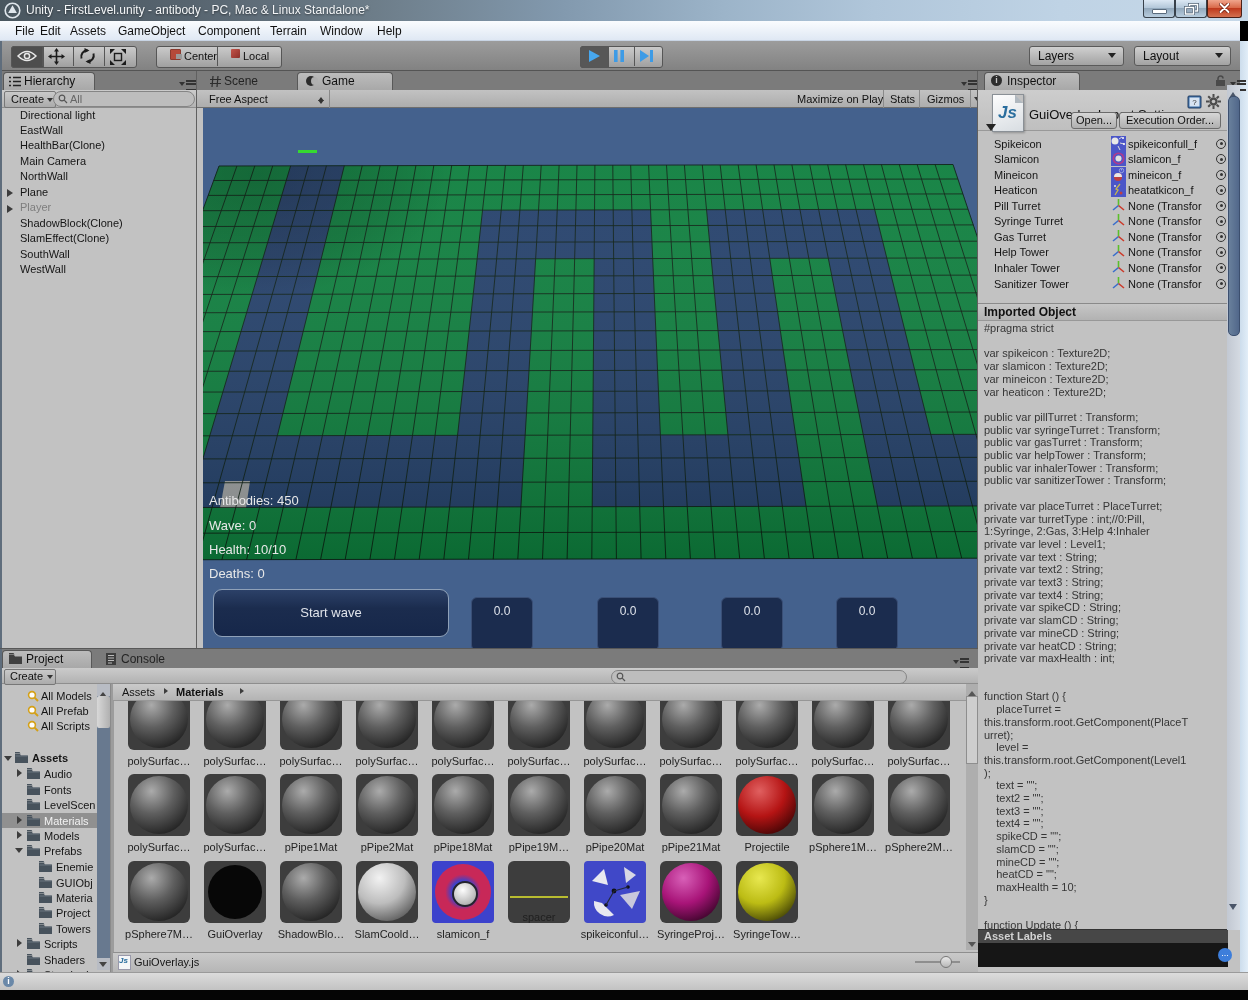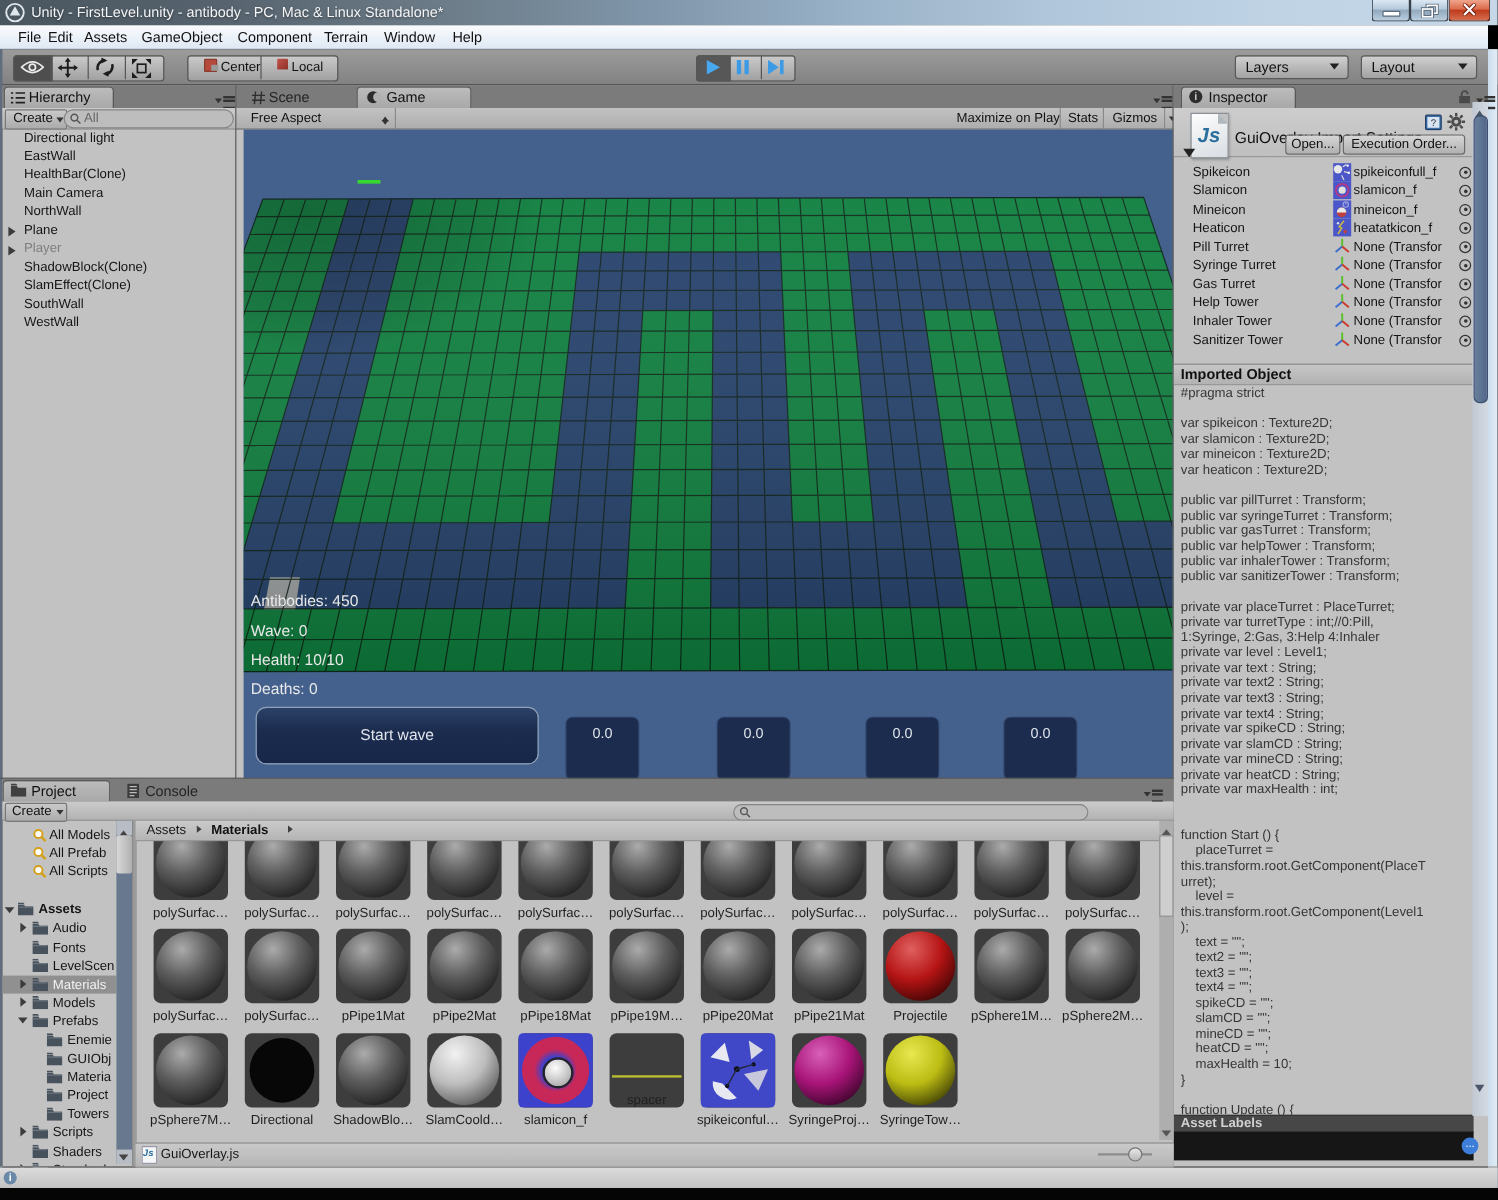--- a/index.html
+++ b/index.html
@@ -599,21 +599,21 @@
     <div class="ball a" style="left:812px;top:127px"></div>
     <div class="lbl" style="left:804px;top:192px">pSphere1M…</div>
     <div class="sphere a" style="left:886px;top:125px"></div>
     <div class="ball a" style="left:888px;top:127px"></div>
     <div class="lbl" style="left:880px;top:192px">pSphere2M…</div>
     <div class="sphere a" style="left:126px;top:212px"></div>
     <div class="ball a" style="left:128px;top:214px"></div>
     <div class="lbl" style="left:120px;top:279px">pSphere7M…</div>
     <div class="sphere a" style="left:202px;top:212px"></div>
     <div class="a" style="left:206px;top:216px;width:54px;height:54px;border-radius:50%;background:#070707"></div>
-    <div class="lbl" style="left:196px;top:279px">Directional</div>
+    <div class="lbl" style="left:196px;top:279px">GuiOverlay</div>
     <div class="sphere a" style="left:278px;top:212px"></div>
     <div class="ball a" style="left:280px;top:214px"></div>
     <div class="lbl" style="left:272px;top:279px">ShadowBlo…</div>
     <div class="sphere a" style="left:354px;top:212px"></div>
     <div class="ball a" style="left:356px;top:214px;background:radial-gradient(circle at 37% 26%,#f2f2f2,#bdbdbd 45%,#4e4e4e 88%)"></div>
     <div class="lbl" style="left:348px;top:279px">SlamCoold…</div>
     <div class="sphere a" style="left:430px;top:212px"></div>
     <div class="a" style="left:430px;top:212px;width:62px;height:62px;border-radius:4px;background:#3c42cc"></div>
     <div class="a" style="left:433px;top:215px;width:56px;height:56px;border-radius:50%;background:radial-gradient(circle,#3c42cc 28%,#c82858 45%,#c82858 72%,#8848b8 90%,#3c42cc 98%)"></div>
     <div class="a" style="left:450px;top:232px;width:22px;height:22px;border-radius:50%;background:radial-gradient(circle at 40% 32%,#fdfdfd,#b8b8b8 70%,#888);border:2px solid #23232d"></div>

